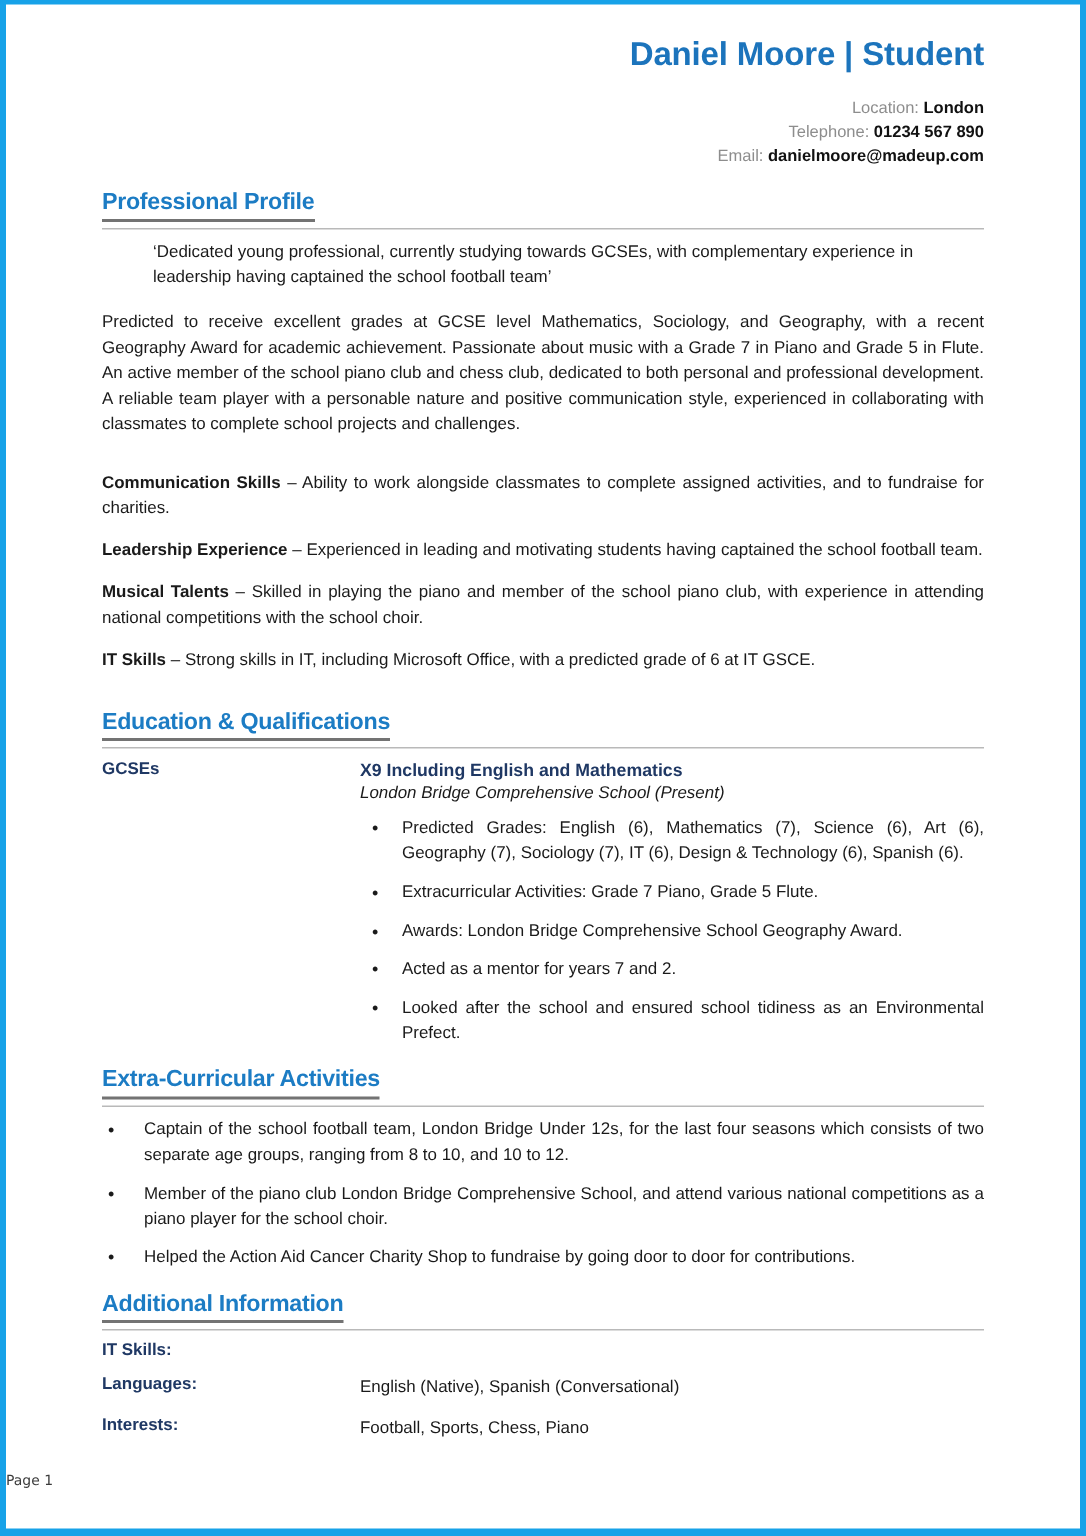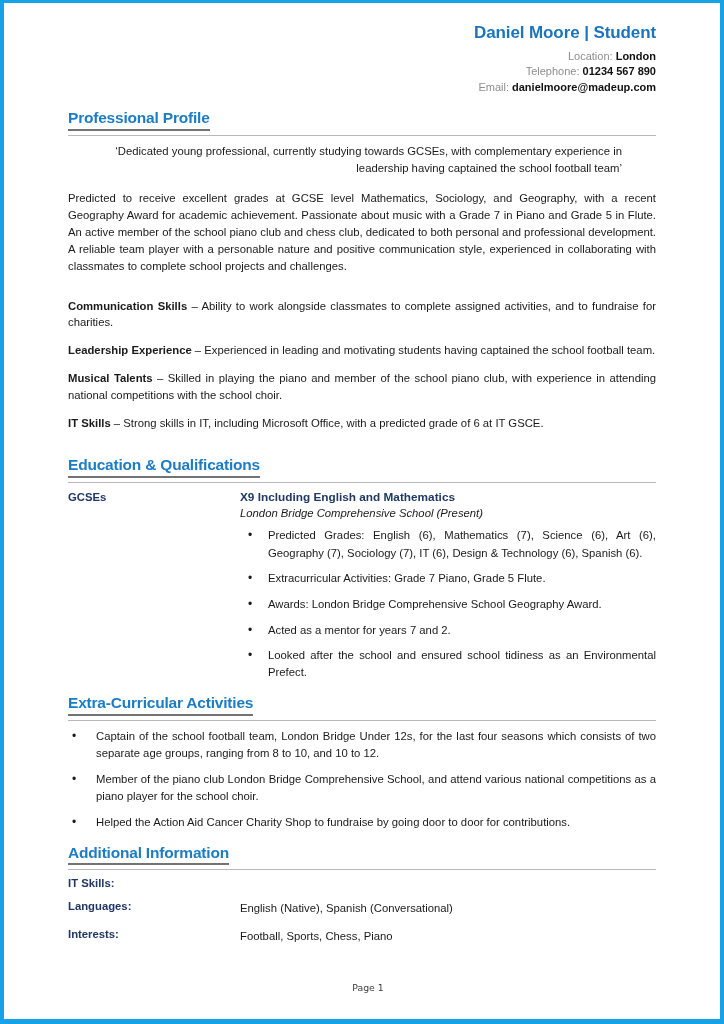--- a/index.html
+++ b/index.html
@@ -30,25 +30,25 @@
 
   .inner {
     padding: 14px 64px 0 64px;
     height: 100%;
     position: relative;
   }
 
   
   .cv-title {
     text-align: right;
-    font-size: 17px;
+    font-size: 22px;
     font-weight: bold;
     color: #1c74bc;
     letter-spacing: -0.1px;
-    margin: 6px 0 6px 0;
+    margin: 6px 0 17px 0;
     line-height: 1.15;
   }
   .contact-block {
     text-align: right;
     margin-bottom: 14px;
   }
   .contact-line {
     font-size: 11px;
     line-height: 1.42;
     color: #8d8d8d;
@@ -72,21 +72,21 @@
     border-bottom: 2px solid #737373;
     padding-bottom: 1.5px;
     display: inline-block;
     letter-spacing: -0.2px;
   }
 
   .sec-gap { height: 13px; }
 
   
   .quote {
-    text-align: right;
+    text-align: left;
     font-size: 11.3px;
     line-height: 1.5;
     margin: 5px 34px 13px 34px;
     color: #1a1a1a;
   }
   p.body {
     font-size: 11.3px;
     line-height: 1.52;
     text-align: justify;
     margin: 0 0 9px 0;
@@ -176,25 +176,24 @@
     line-height: 1.45;
     color: #1a1a1a;
   }
 
   
   .footer {
     position: absolute;
     left: 0;
     right: 0;
     bottom: 26px;
-    text-align: center;
+    text-align: left;
     font-size: 9.3px;
     color: #3b3b3b;
     font-family: "DejaVu Sans", sans-serif;
-    padding-left: 12px;
   }
 </style>
 </head>
 <body>
 
 <div class="page">
   <div class="inner">
 
     <div class="cv-title">Daniel Moore | Student</div>
 

